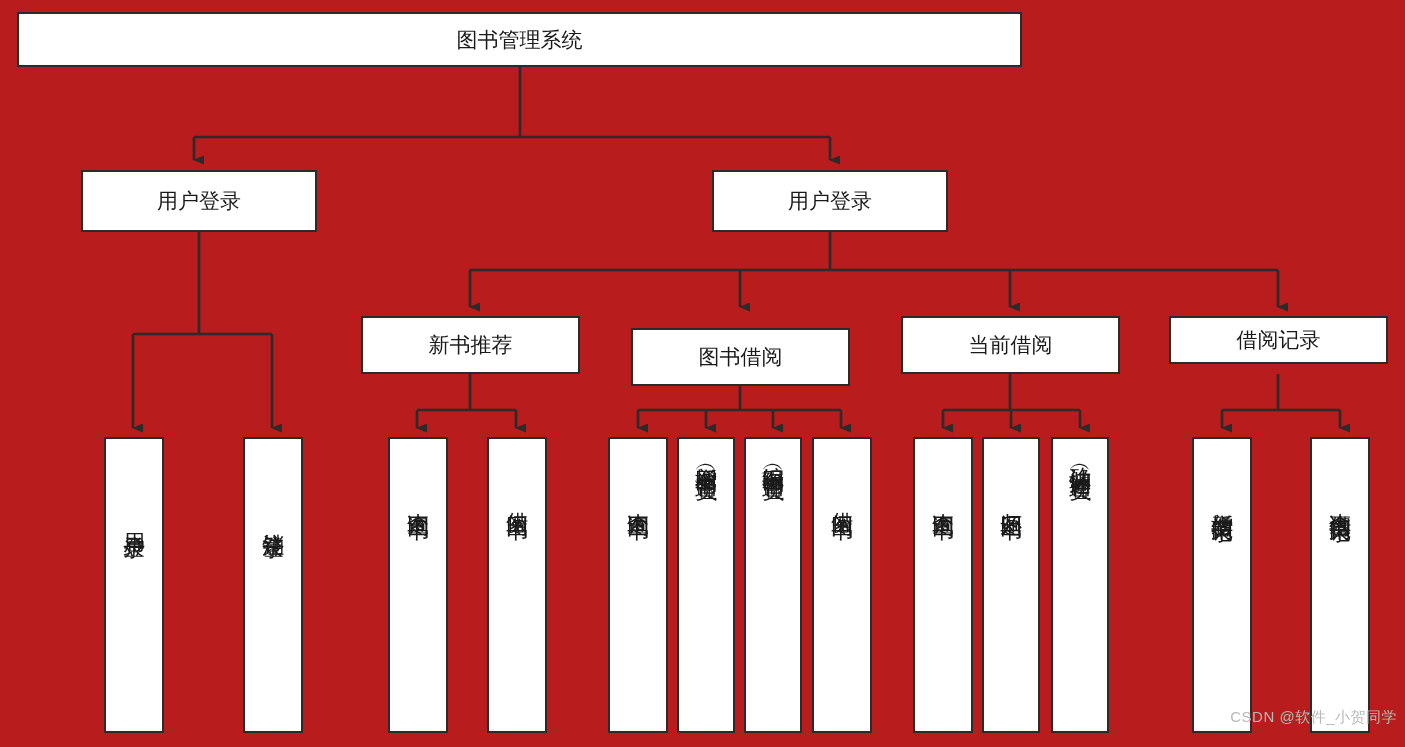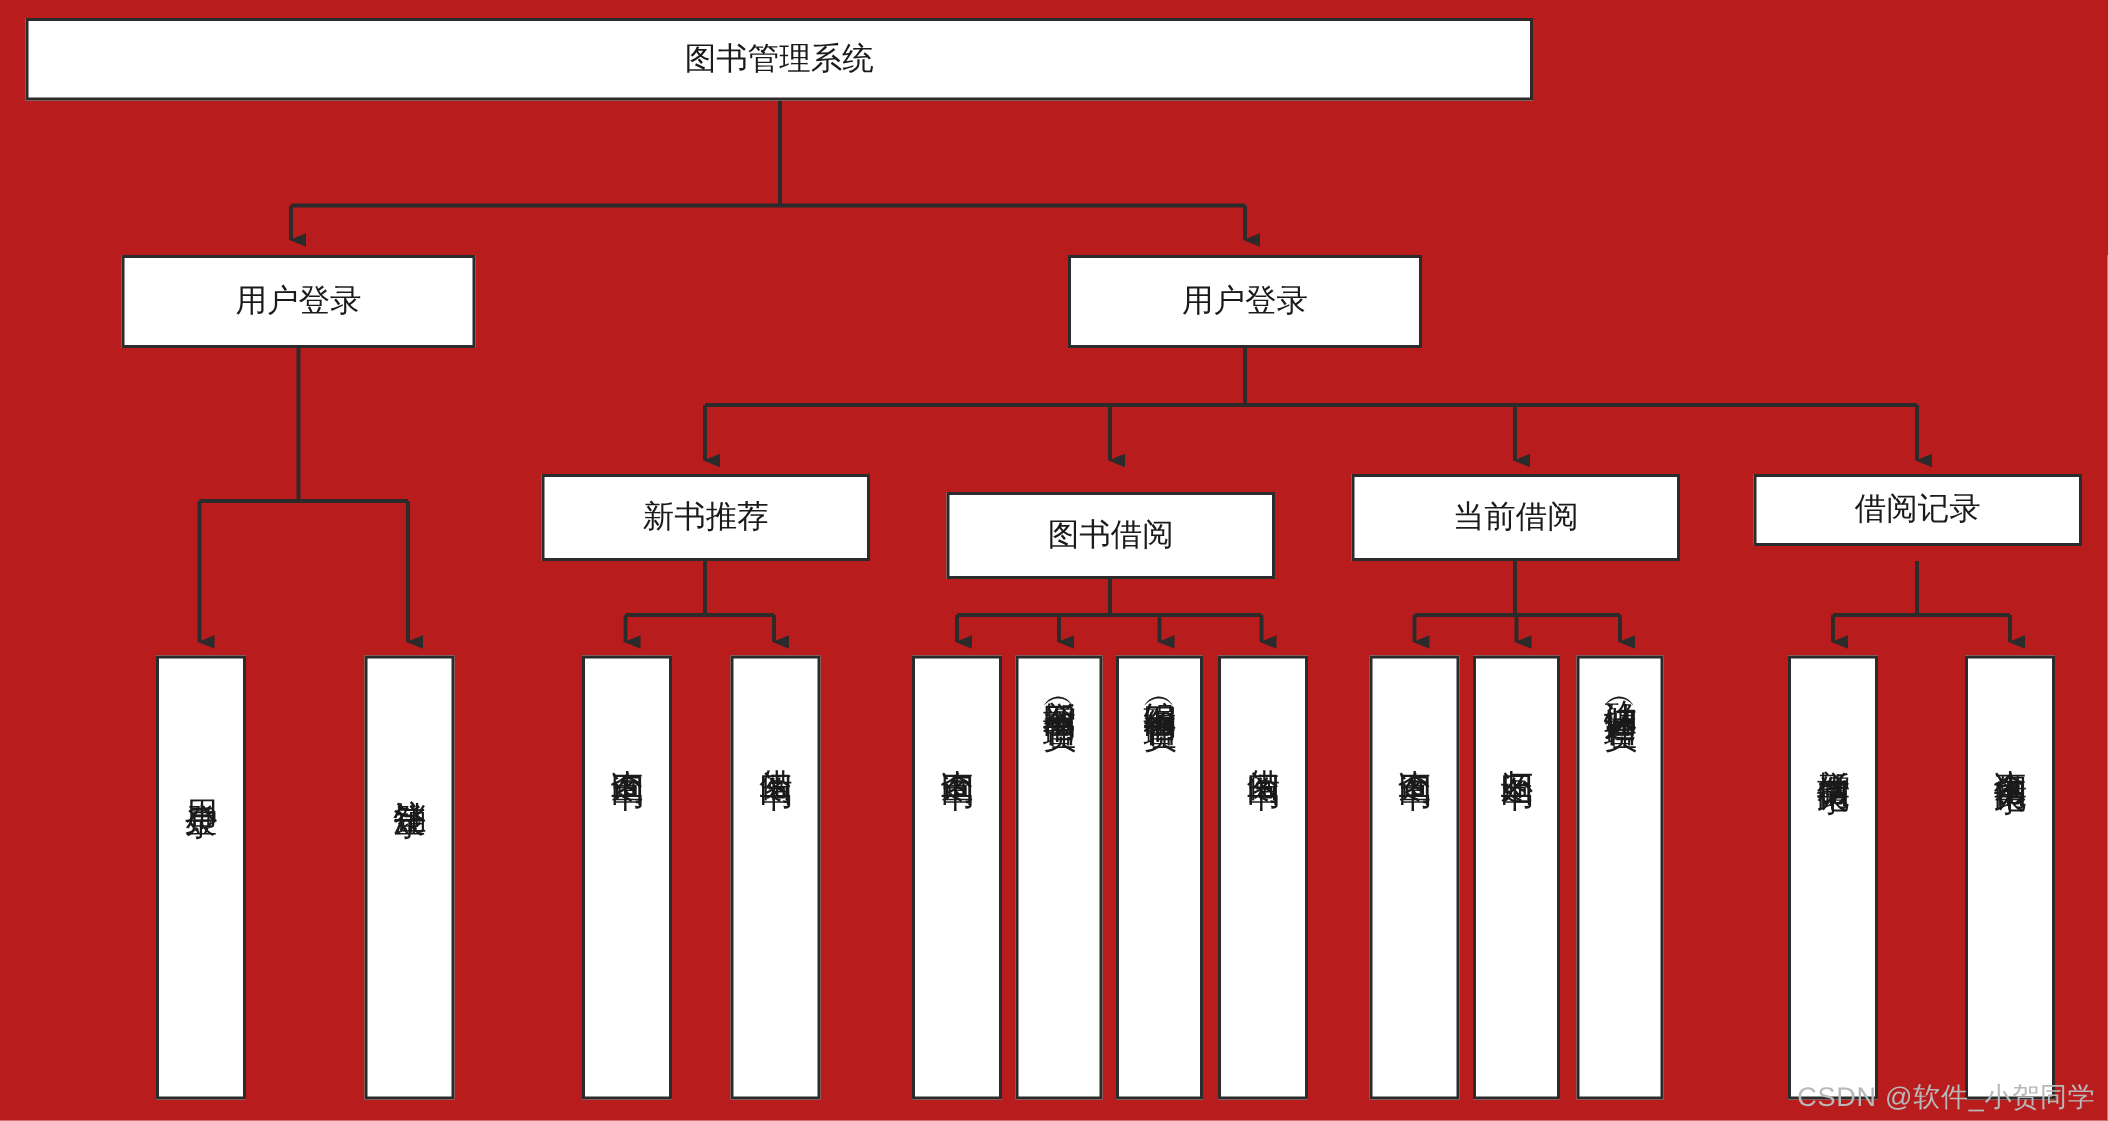--- a/index.html
+++ b/index.html
@@ -60,22 +60,22 @@
   }
   .vert.mid2 .node-label {
     padding-top: 50px;
   }
   .vert.tall .node-label {
     padding-top: 4px;
   }
   .watermark {
     position: absolute;
     right: 8px;
-    bottom: 4px;
-    font-size: 18px;
+    bottom: 20px;
+    font-size: 15px;
     color: #b8b8b8;
     letter-spacing: 0.5px;
     white-space: nowrap;
     pointer-events: none;
   }
 </style>
 </head>
 <body>
 
 <div id="diagram-root">

